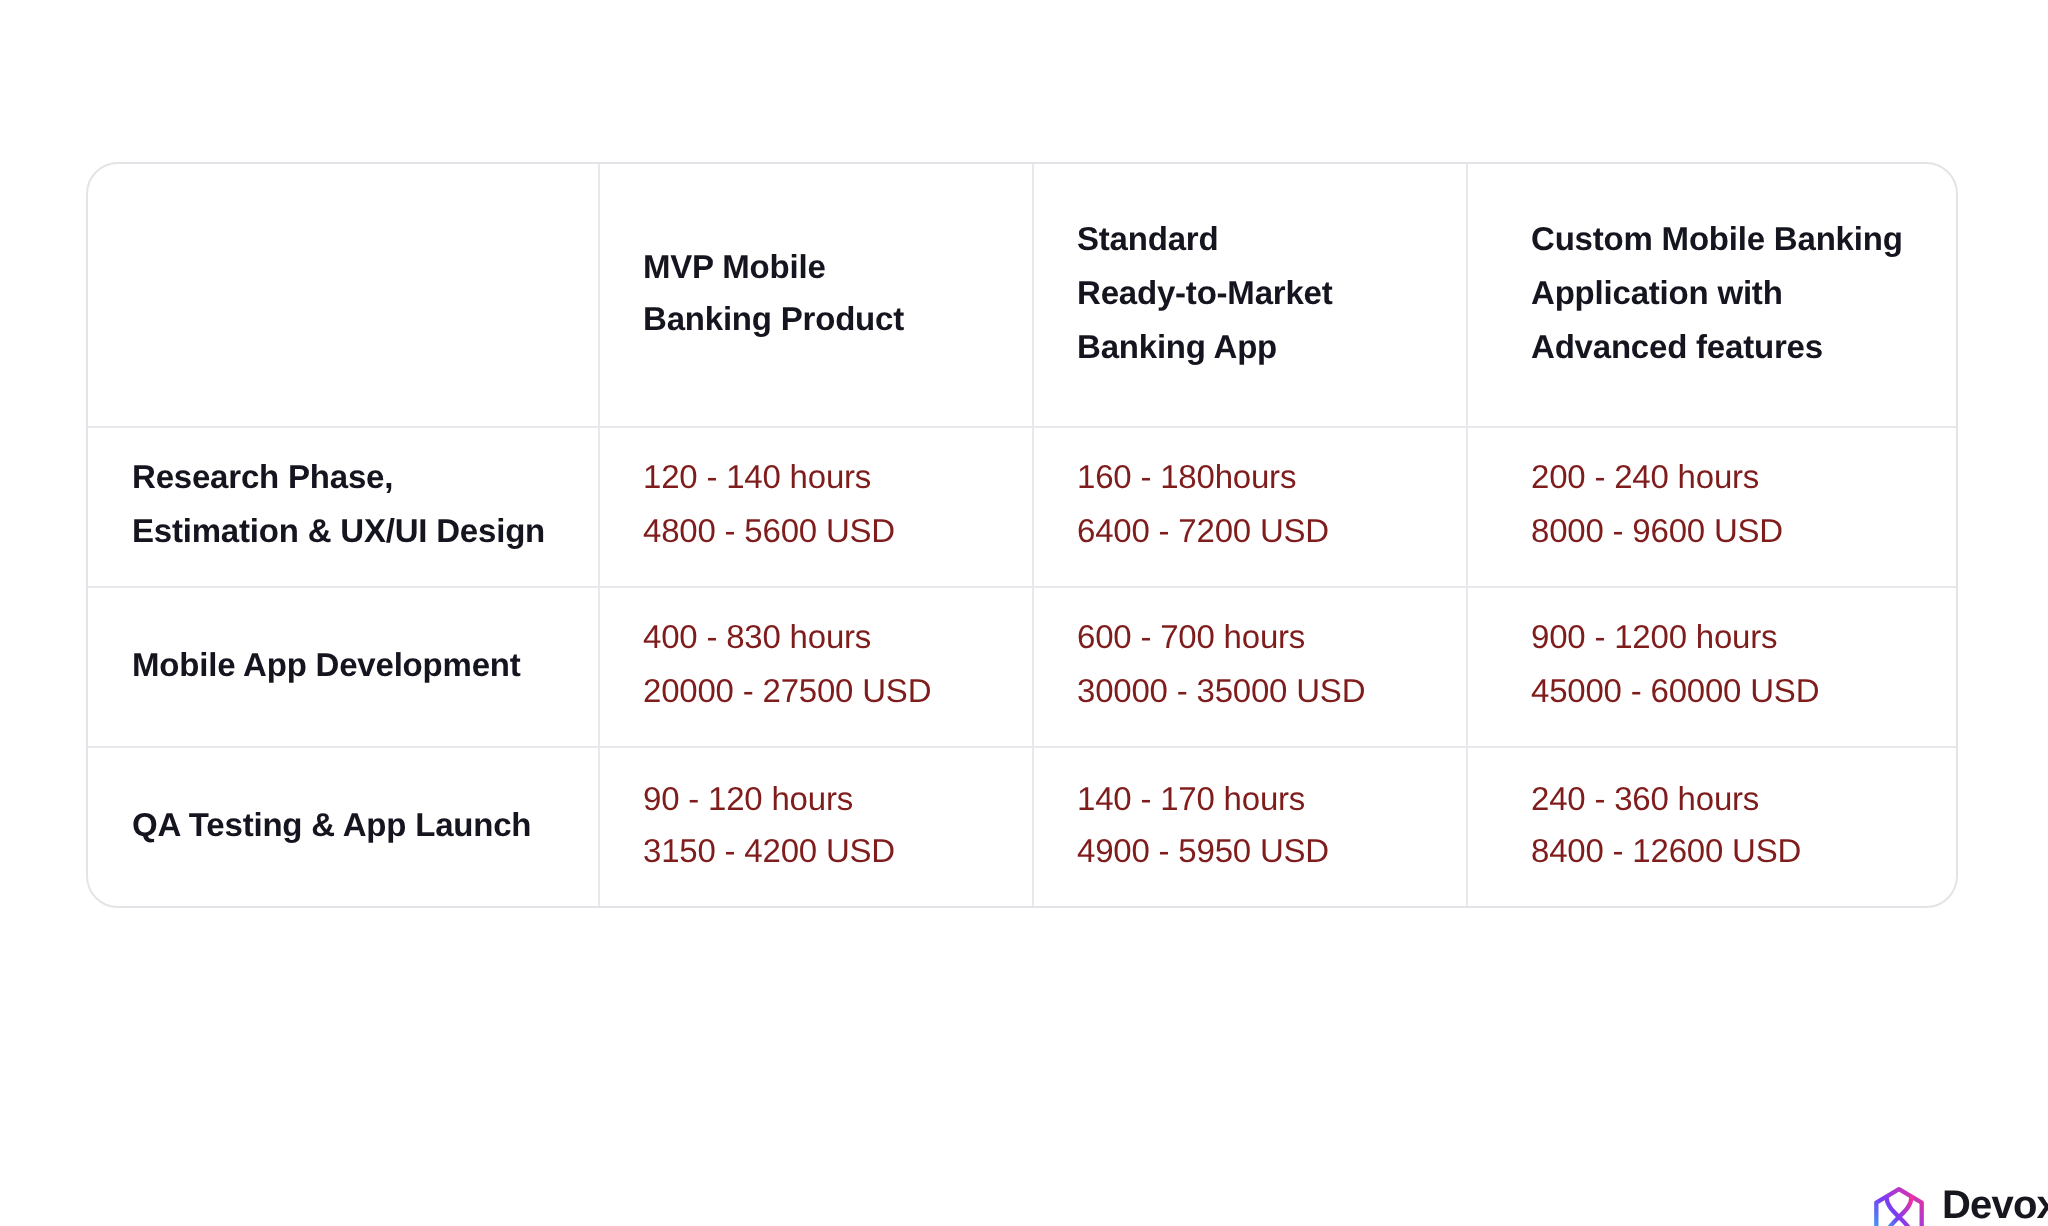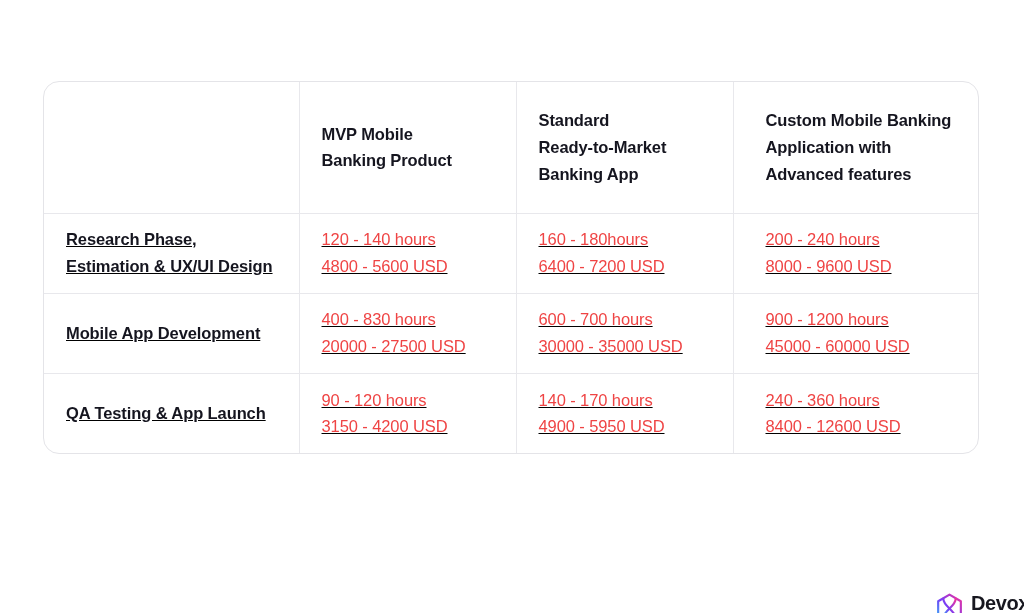--- a/index.html
+++ b/index.html
@@ -68,35 +68,35 @@
     font-weight: 700;
     line-height: 1.62;
     color: #15151f;
     letter-spacing: -0.1px;
     vertical-align: middle;
   }
   thead th.blank-head { border-bottom: 1px solid #e8e8ec; }
   .head-line { display: block; white-space: pre; }
 
   
-  tbody tr { height: 80px; text-decoration: underline; }
+  tbody tr { height: 80px; }
   tbody tr.total-row { height: 80px; }
 
   td.rowlabel {
     font-size: 16.5px;
     font-weight: 700;
     color: #15151f;
     line-height: 1.62;
     letter-spacing: -0.1px;
     white-space: pre-line;
   }
   td.cell {
     font-size: 16.5px;
     font-weight: 400;
-    color: #ef4444;
+    color: #7f1d1d;
     line-height: 1.62;
     letter-spacing: -0.1px;
   }
   .cell-line { display: block; white-space: pre; }
 
   
   .logo {
     position: absolute;
     left: 933px;
     top: 549px;

